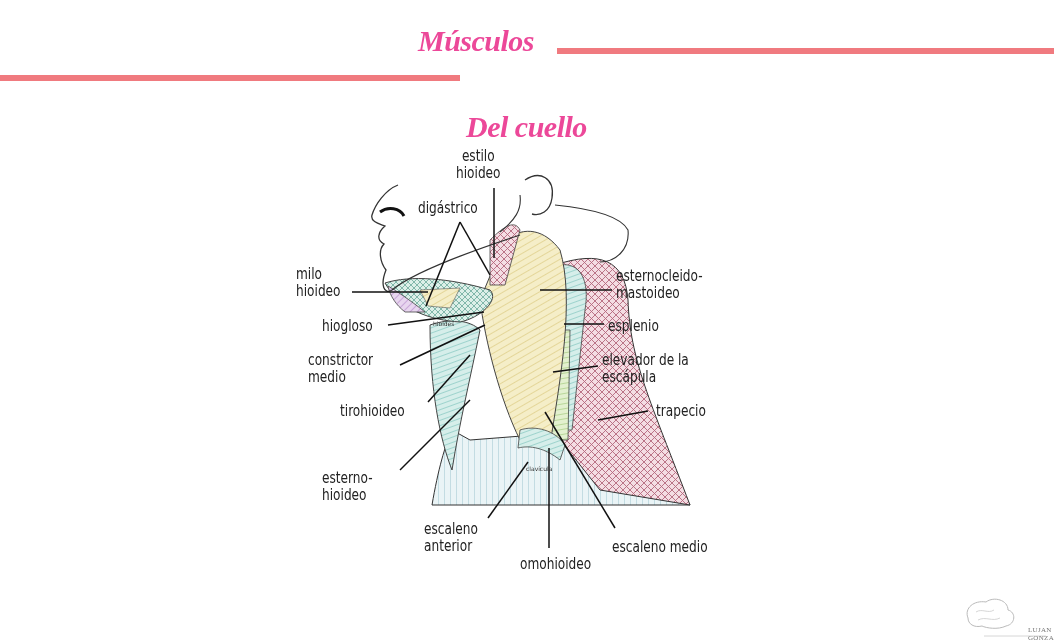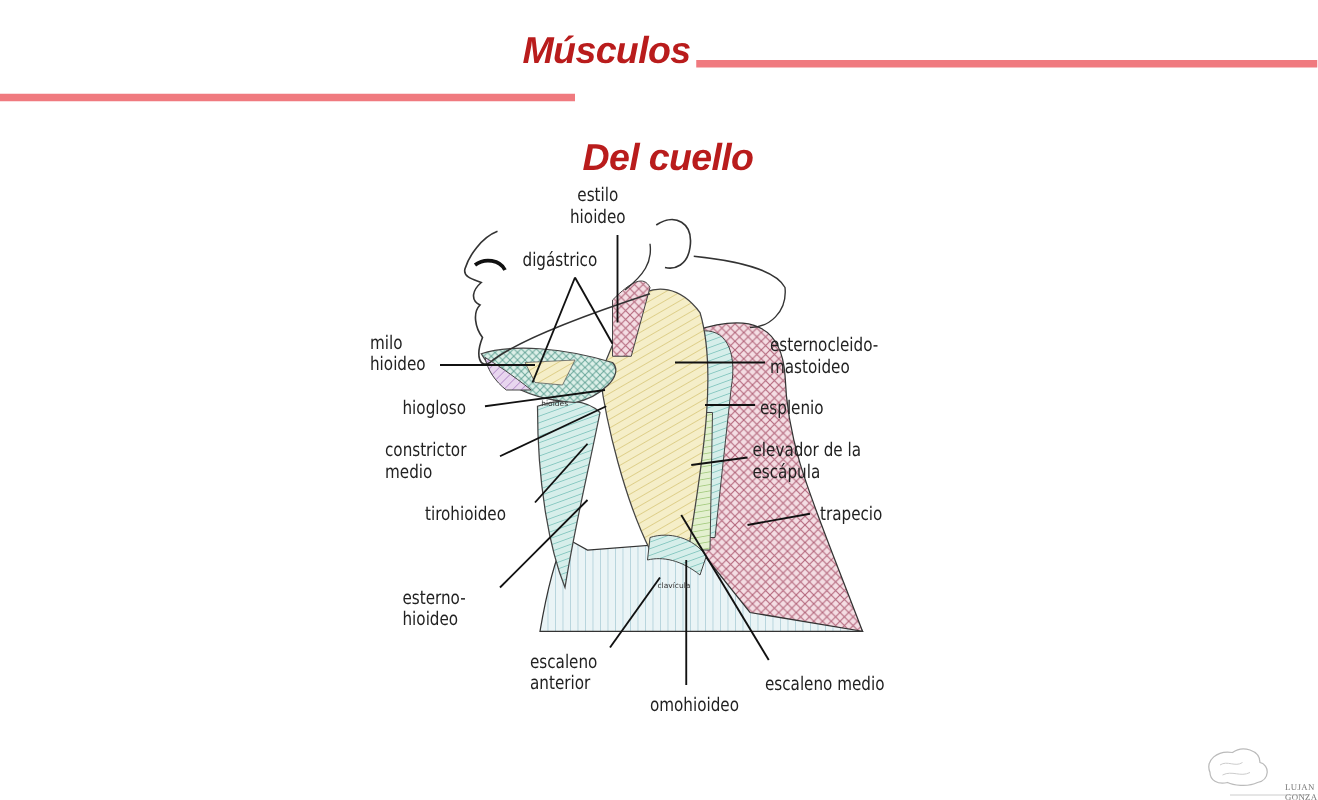--- a/index.html
+++ b/index.html
@@ -1,18 +1,18 @@
 <!DOCTYPE html>
 <html><head>
 <meta charset="utf-8">
 <style>
   html, body { margin:0; padding:0; background:#ffffff; }
   body { width:1054px; height:640px; position:relative; overflow:hidden; font-family:"DejaVu Sans", sans-serif; }
   .bar { position:absolute; height:6px; background:#f07a7f; }
-  .title { position:absolute; font-family:Liberation Sans, sans-serif; font-style:italic; font-weight:bold; color:#b91c1c; white-space:nowrap; letter-spacing:-0.5px; }
+  .title { position:absolute; font-family:Liberation Serif, serif; font-style:italic; font-weight:bold; color:#ec4899; white-space:nowrap; letter-spacing:-0.5px; }
   .label { position:absolute; font-family:"DejaVu Sans Condensed","DejaVu Sans", sans-serif; font-size:15px; line-height:17px; color:#222; white-space:pre; transform:scaleX(0.9); transform-origin:left top; }
   .tiny { position:absolute; font-size:6px; color:#333; font-family:"DejaVu Sans", sans-serif; }
   svg.diagram { position:absolute; left:0; top:0; }
   .watermark { position:absolute; left:958px; top:596px; width:90px; height:42px; }
   .wm-text { position:absolute; left:1028px; top:626px; font-size:7px; color:#777; letter-spacing:0.3px; font-family:Liberation Serif, serif; }
 </style>
 </head>
 <body>
 
 <div class="bar" style="left:557px; top:48px; width:497px;"></div>

